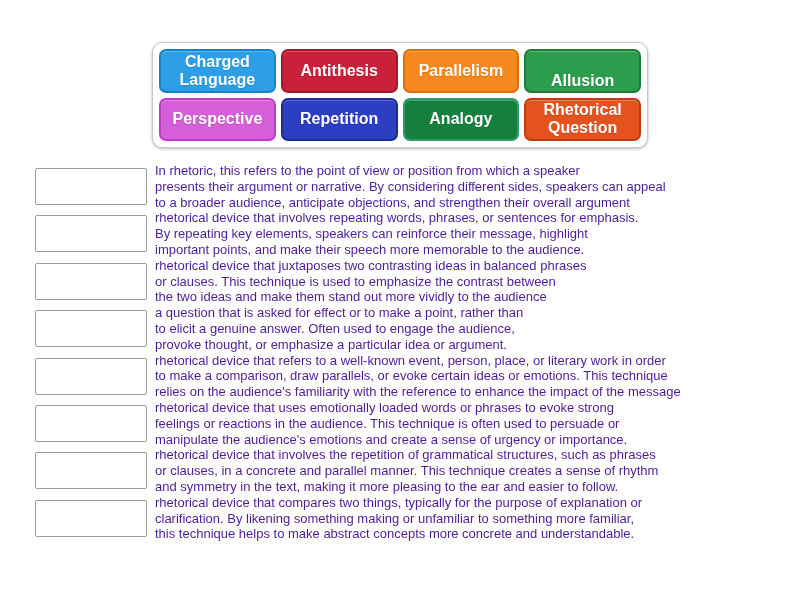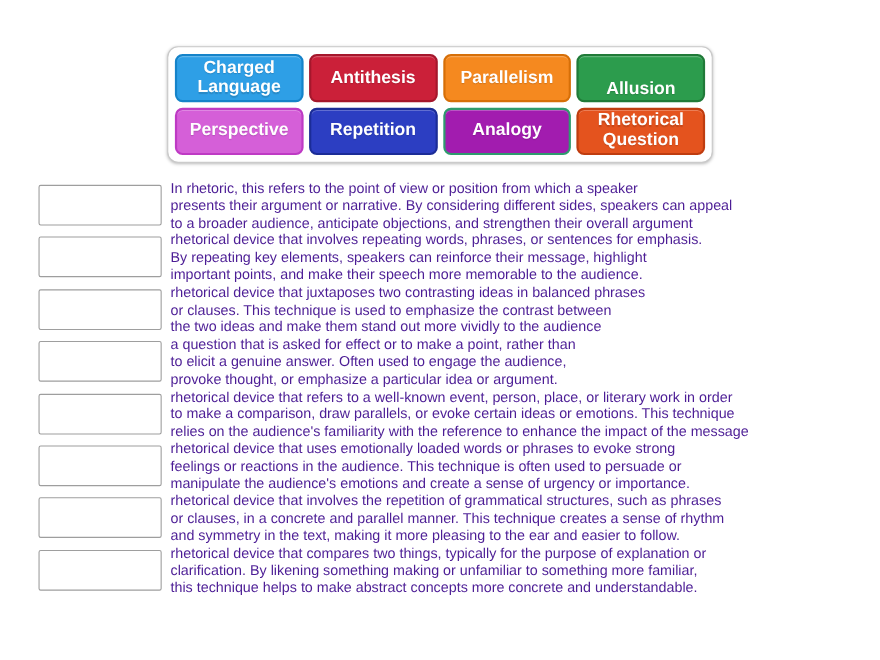--- a/index.html
+++ b/index.html
@@ -101,21 +101,21 @@
   </div>
       <div class="tile" style="background: rgb(44, 156, 77); border-color: rgb(32, 122, 56); align-items: flex-end;">
     <span class="tile-label">Allusion</span>
   </div>
       <div class="tile" style="background: rgb(213, 95, 216); border-color: rgb(190, 58, 196);">
     <span class="tile-label">Perspective</span>
   </div>
       <div class="tile" style="background: rgb(44, 62, 194); border-color: rgb(27, 44, 151);">
     <span class="tile-label">Repetition</span>
   </div>
-      <div class="tile" style="background: #a21caf; border-color: rgb(46, 155, 109);">
+      <div class="tile" style="background: #15803d; border-color: rgb(46, 155, 109);">
     <span class="tile-label">Analogy</span>
   </div>
       <div class="tile" style="background: rgb(228, 83, 30); border-color: rgb(191, 60, 15);">
     <span class="tile-label">Rhetorical Question</span>
   </div>
     </div>
   <div class="rows">
       <div class="match-row">
     <div class="answer-slot"></div>
     <div class="definition">

